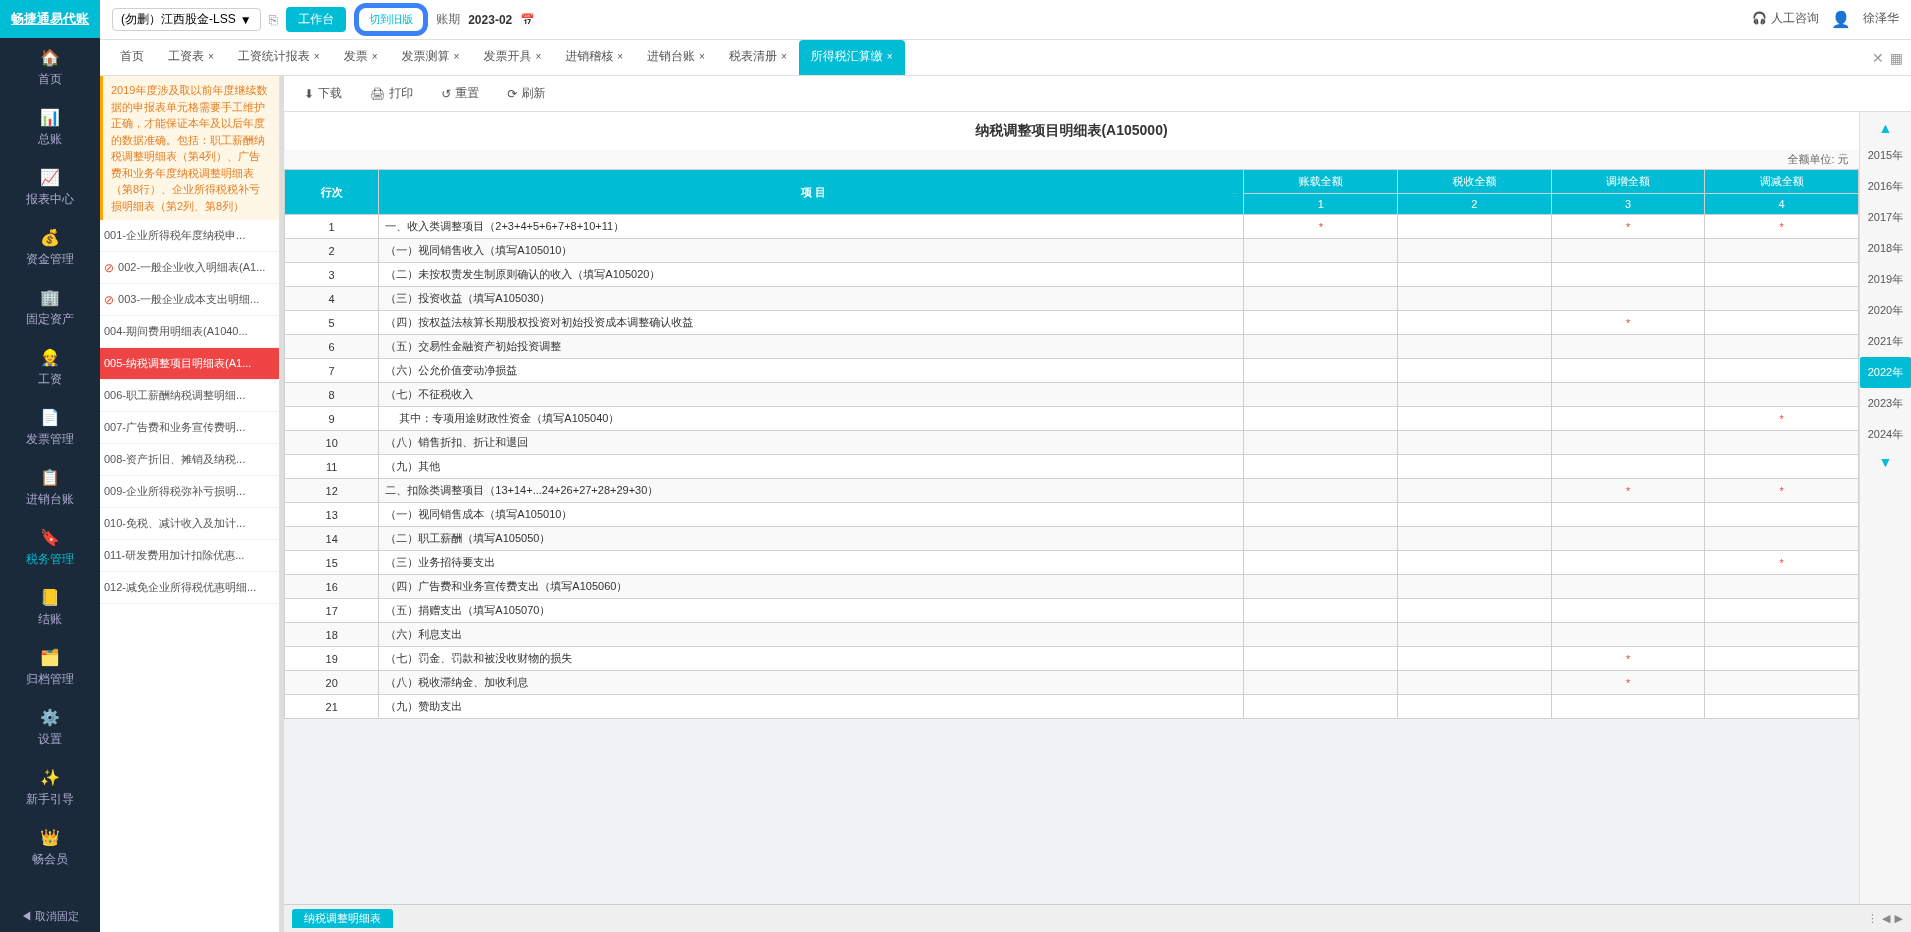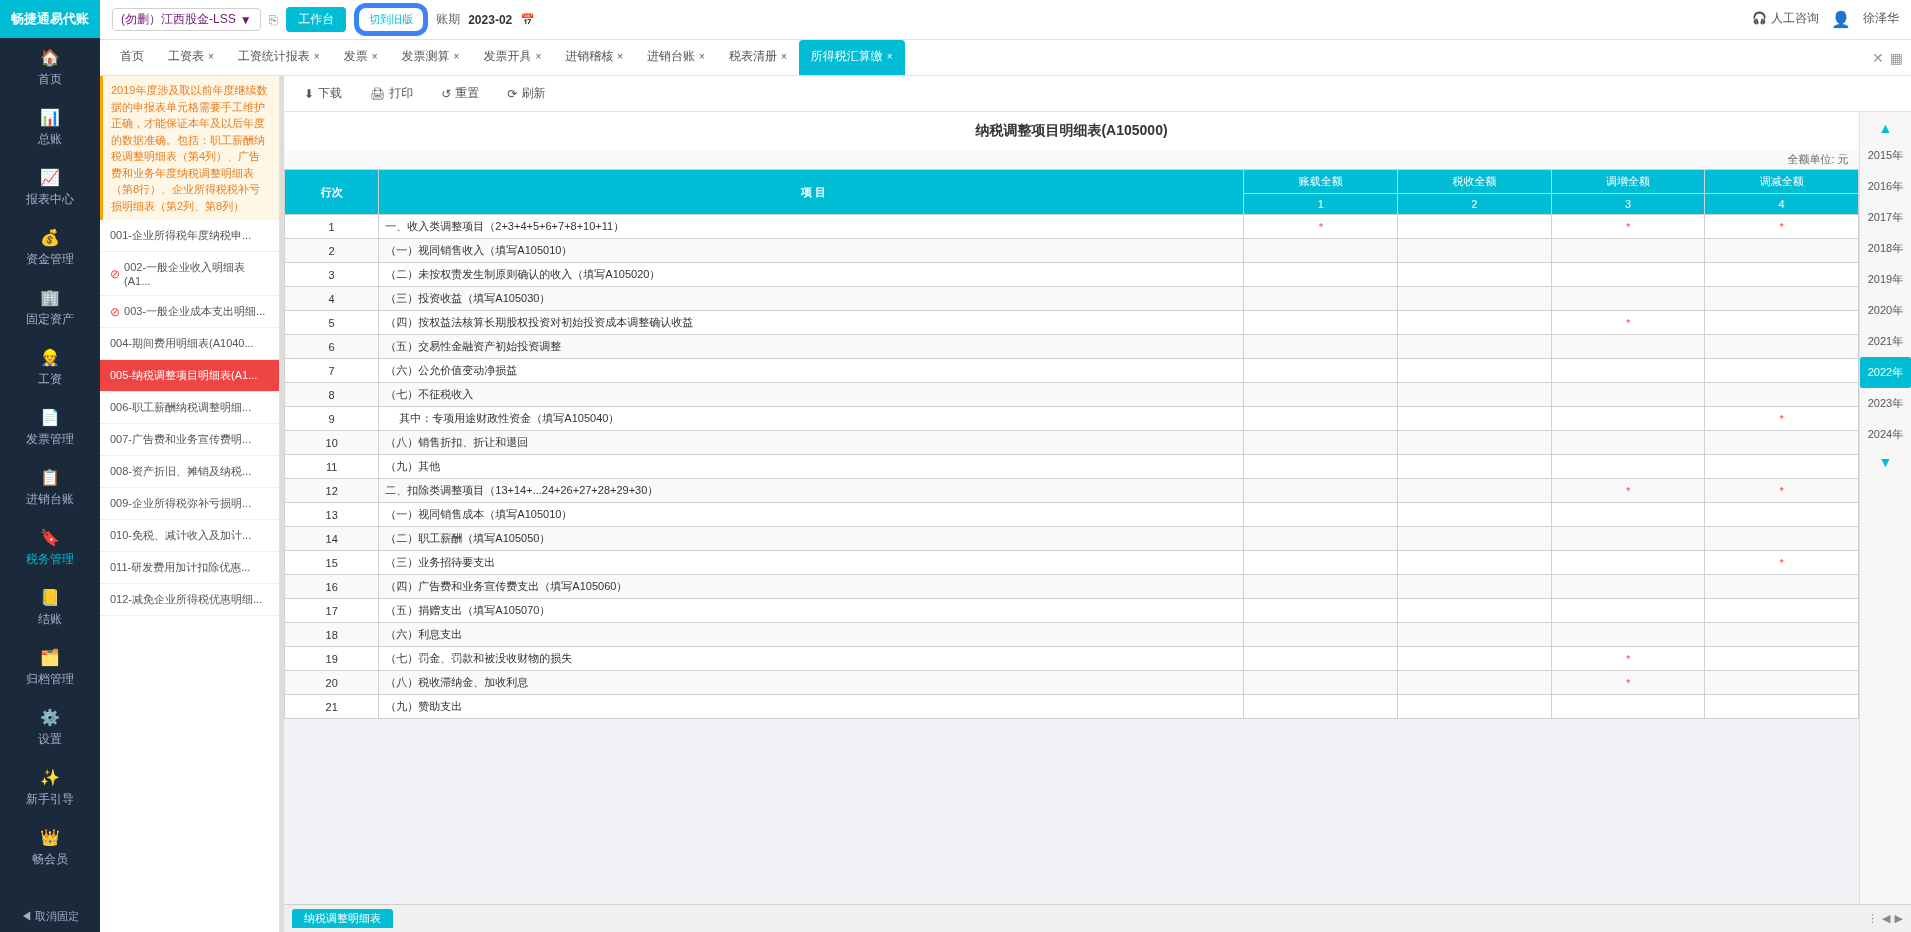--- a/index.html
+++ b/index.html
@@ -18,20 +18,21 @@
     }
     .sidebar-logo {
       width: 100%;
       background: #00bcd4;
       color: white;
       text-align: center;
       padding: 10px 4px;
       font-size: 13px;
       font-weight: bold;
       line-height: 1.4;
+      text-decoration: underline;
     }
     .sidebar-item {
       width: 100%;
       color: #aac;
       display: flex;
       flex-direction: column;
       align-items: center;
       padding: 10px 0;
       cursor: pointer;
       font-size: 12px;
@@ -76,21 +77,21 @@
     }
     .company-selector {
       display: flex;
       align-items: center;
       border: 1px solid #d0d0d0;
       border-radius: 4px;
       padding: 2px 8px;
       font-size: 12px;
       cursor: pointer;
       gap: 4px;
-      color: #701a75;
+      color: #000000;
     }
     .workbench-btn {
       background: #00bcd4;
       color: white;
       border: none;
       border-radius: 4px;
       padding: 4px 12px;
       cursor: pointer;
       font-size: 12px;
     }
@@ -170,21 +171,21 @@
     }
     .warning-banner {
       background: #fff7e6;
       border-left: 3px solid #ffa500;
       padding: 6px 8px;
       font-size: 11px;
       color: #e67e22;
       line-height: 1.5;
     }
     .left-menu-item {
-      padding: 8px 10px;
+      padding: 8px 4px;
       font-size: 11px;
       color: #555;
       cursor: pointer;
       border-bottom: 1px solid #f0f0f0;
       display: flex;
       align-items: center;
       gap: 4px;
     }
     .left-menu-item.active { background: #ef4444; color: white; }
     .left-menu-item .err-icon { color: #e74c3c; font-size: 12px; }

